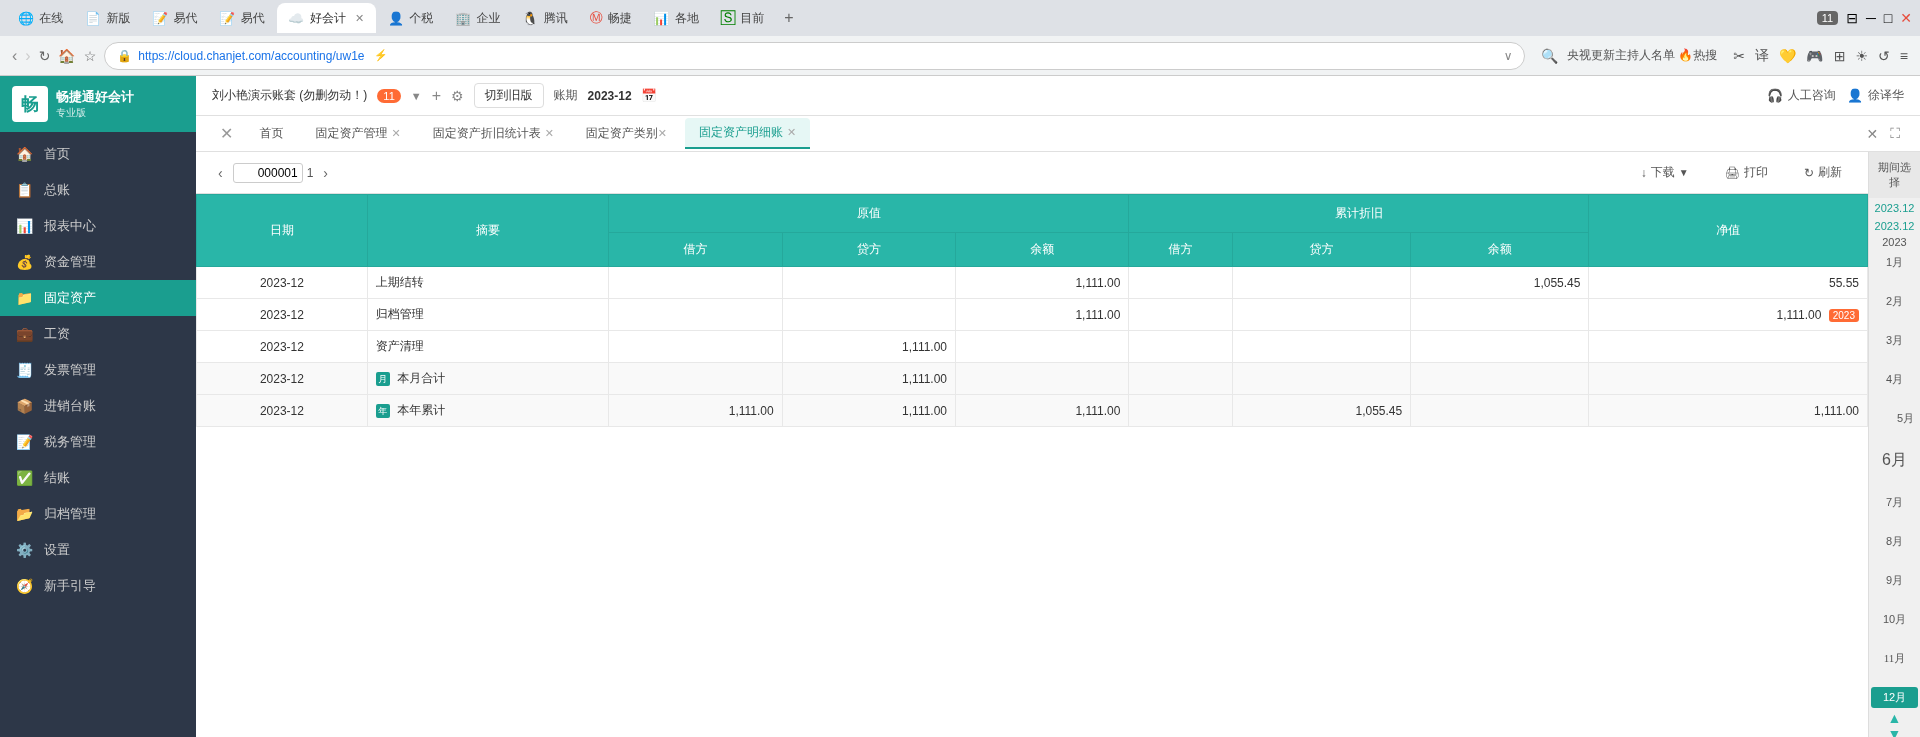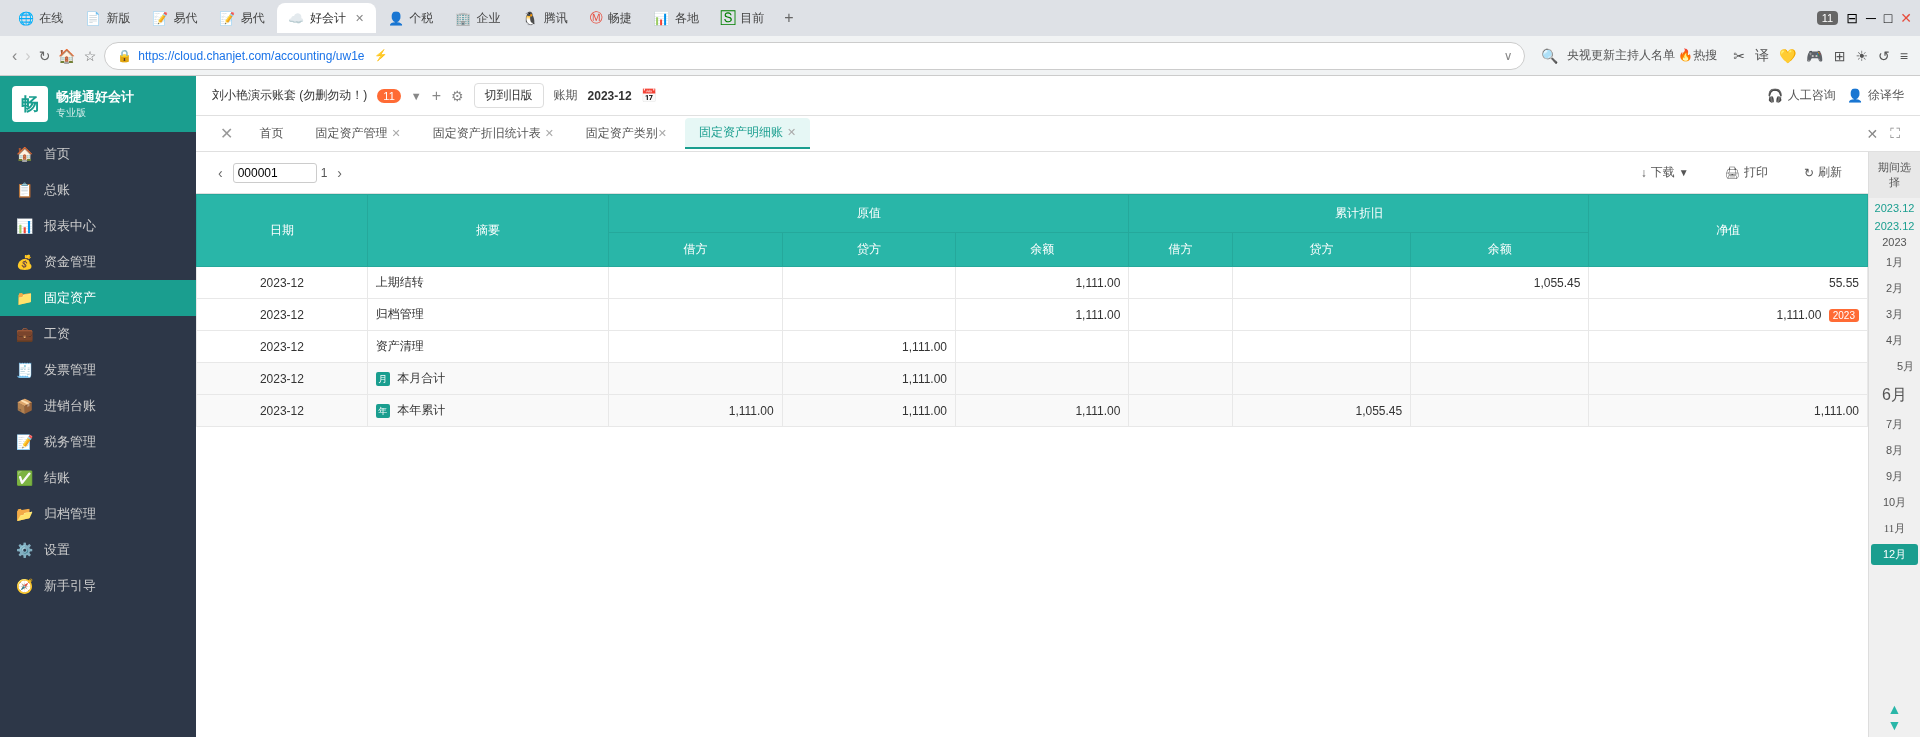--- a/index.html
+++ b/index.html
@@ -212,21 +212,21 @@
       <div style="margin-left:auto;padding:4px;cursor:pointer;color:#888;font-size:14px;">✕</div>
       <div style="padding:4px;cursor:pointer;color:#888;font-size:14px;">⛶</div>
     </div>
 
     <div style="flex:1;display:flex;overflow:hidden;">
       <div style="flex:1;display:flex;flex-direction:column;overflow:hidden;background:#fff;">
 
         <div style="display:flex;align-items:center;padding:8px 16px;border-bottom:1px solid #e0e0e0;gap:8px;flex-shrink:0;">
           <div style="display:flex;align-items:center;gap:4px;">
             <span style="cursor:pointer;color:#666;font-size:14px;padding:2px 6px;">‹</span>
-            <input style="border: 1px solid rgb(204, 204, 204); border-radius: 3px; width: 84px; text-align: left; padding: 2px 4px; font-size: 12px;" value="000001">
+            <input style="border: 1px solid rgb(204, 204, 204); border-radius: 3px; width: 70px; text-align: right; padding: 2px 4px; font-size: 12px;" value="000001">
             <span style="font-size:12px;color:#555;">1</span>
             <span style="cursor:pointer;color:#666;font-size:14px;padding:2px 6px;">›</span>
           </div>
           <div style="margin-left:auto;display:flex;align-items:center;gap:16px;">
             <div style="display:flex;align-items:center;gap:4px;padding:4px 10px;font-size:12px;cursor:pointer;color:#555;">
               <span>↓</span>
               <span>下载</span>
               <span style="font-size:10px;">▼</span>
             </div>
             <div style="display:flex;align-items:center;gap:4px;padding:4px 10px;font-size:12px;cursor:pointer;color:#555;">
@@ -334,21 +334,21 @@
         </div>
       </div>
 
       <div style="width:52px;background:#f0f0f0;border-left:1px solid #ddd;display:flex;flex-direction:column;overflow:hidden;align-items:center;flex-shrink:0;">
         <div style="font-size:11px;color:#555;padding:8px 4px;text-align:center;background:#e8e8e8;width:100%;writing-mode:horizontal-tb;">
           <span>期间选择</span>
         </div>
         <div style="font-size:11px;color:#1a9e8f;padding:4px 2px;text-align:center;cursor:pointer;">2023.12</div>
         <div style="font-size:11px;color:#1a9e8f;padding:2px;text-align:center;cursor:pointer;">2023.12</div>
         <div style="font-size:11px;color:#555;padding:2px;text-align:center;">2023</div>
-        <div style="display:flex;flex-direction:column;align-items:center;padding:2px;gap:5px;width:100%;">
+        <div style="display:flex;flex-direction:column;align-items:center;padding:2px;gap:18px;width:100%;">
           <div style="font-size:11px;color:#555;padding:3px 4px;text-align:center;cursor:pointer;width:100%;">1月</div>
           <div style="font-size:11px;color:#555;padding:3px 4px;text-align:center;cursor:pointer;width:100%;">2月</div>
           <div style="font-size:11px;color:#555;padding:3px 4px;text-align:center;cursor:pointer;width:100%;">3月</div>
           <div style="font-size:11px;color:#555;padding:3px 4px;text-align:center;cursor:pointer;width:100%;">4月</div>
           <div style="font-size:11px;color:#555;padding:3px 4px;text-align:right;cursor:pointer;width:100%;">5月</div>
           <div style="font-size:16px;color:#555;padding:3px 4px;text-align:center;cursor:pointer;width:100%;">6月</div>
           <div style="font-size:11px;color:#555;padding:3px 4px;text-align:center;cursor:pointer;width:100%;">7月</div>
           <div style="font-size:11px;color:#555;padding:3px 4px;text-align:center;cursor:pointer;width:100%;">8月</div>
           <div style="font-size:11px;color:#555;padding:3px 4px;text-align:center;cursor:pointer;width:100%;">9月</div>
           <div style="font-size:11px;color:#555;padding:3px 4px;text-align:center;cursor:pointer;width:100%;">10月</div>

